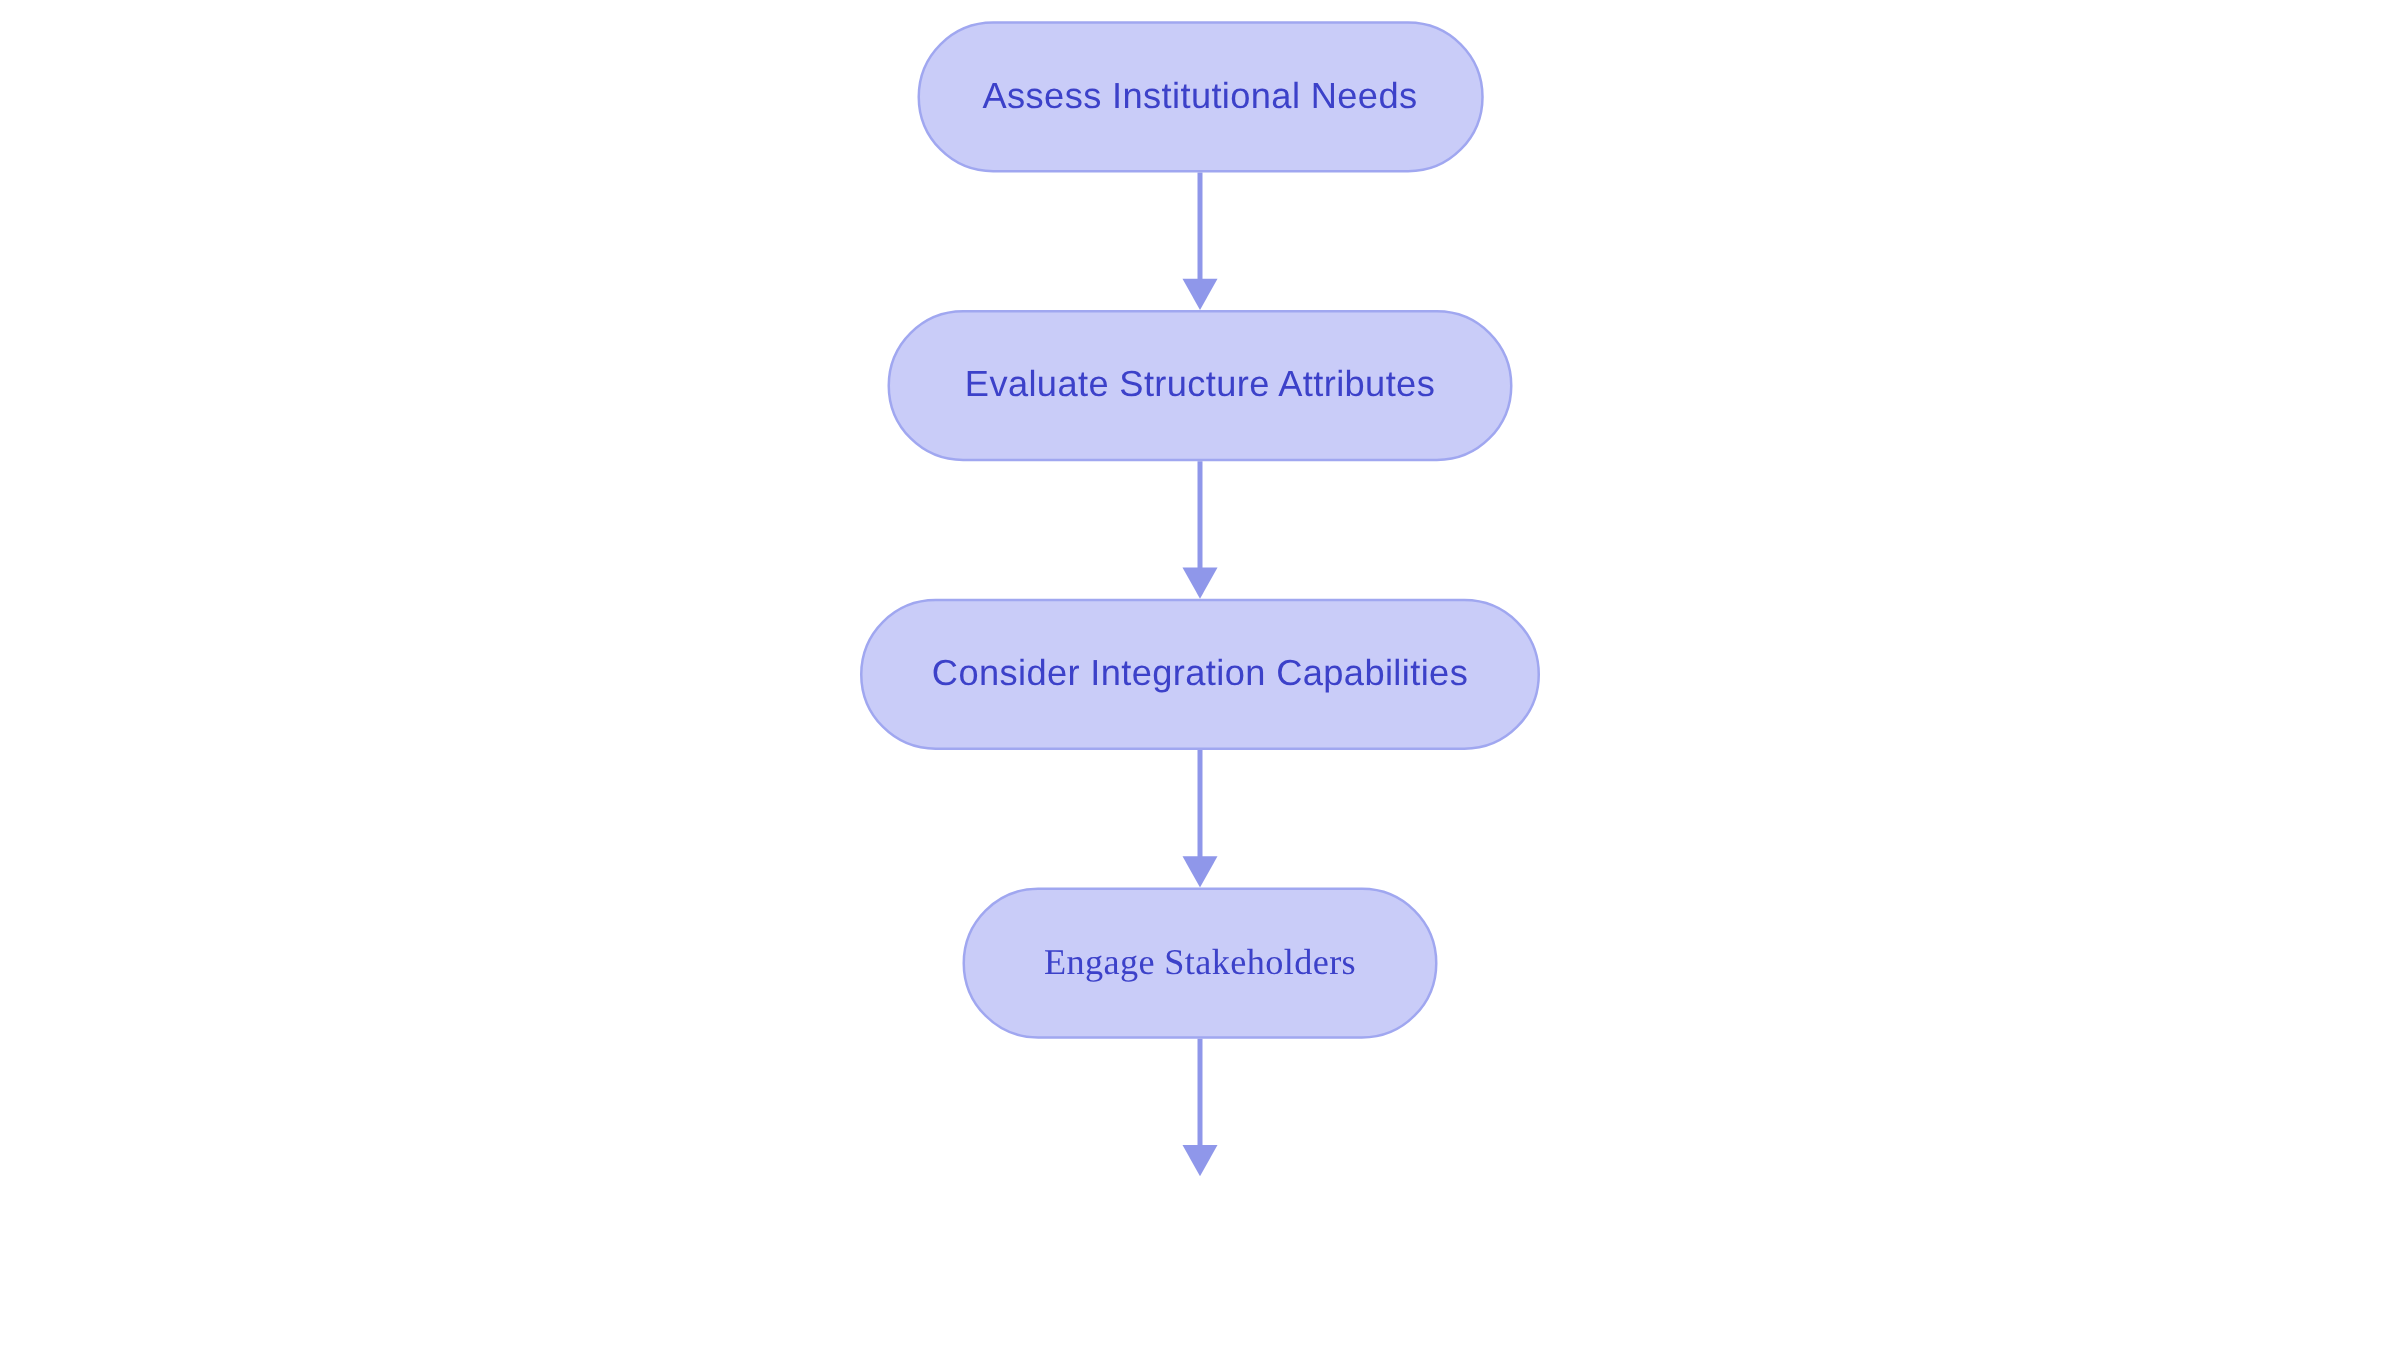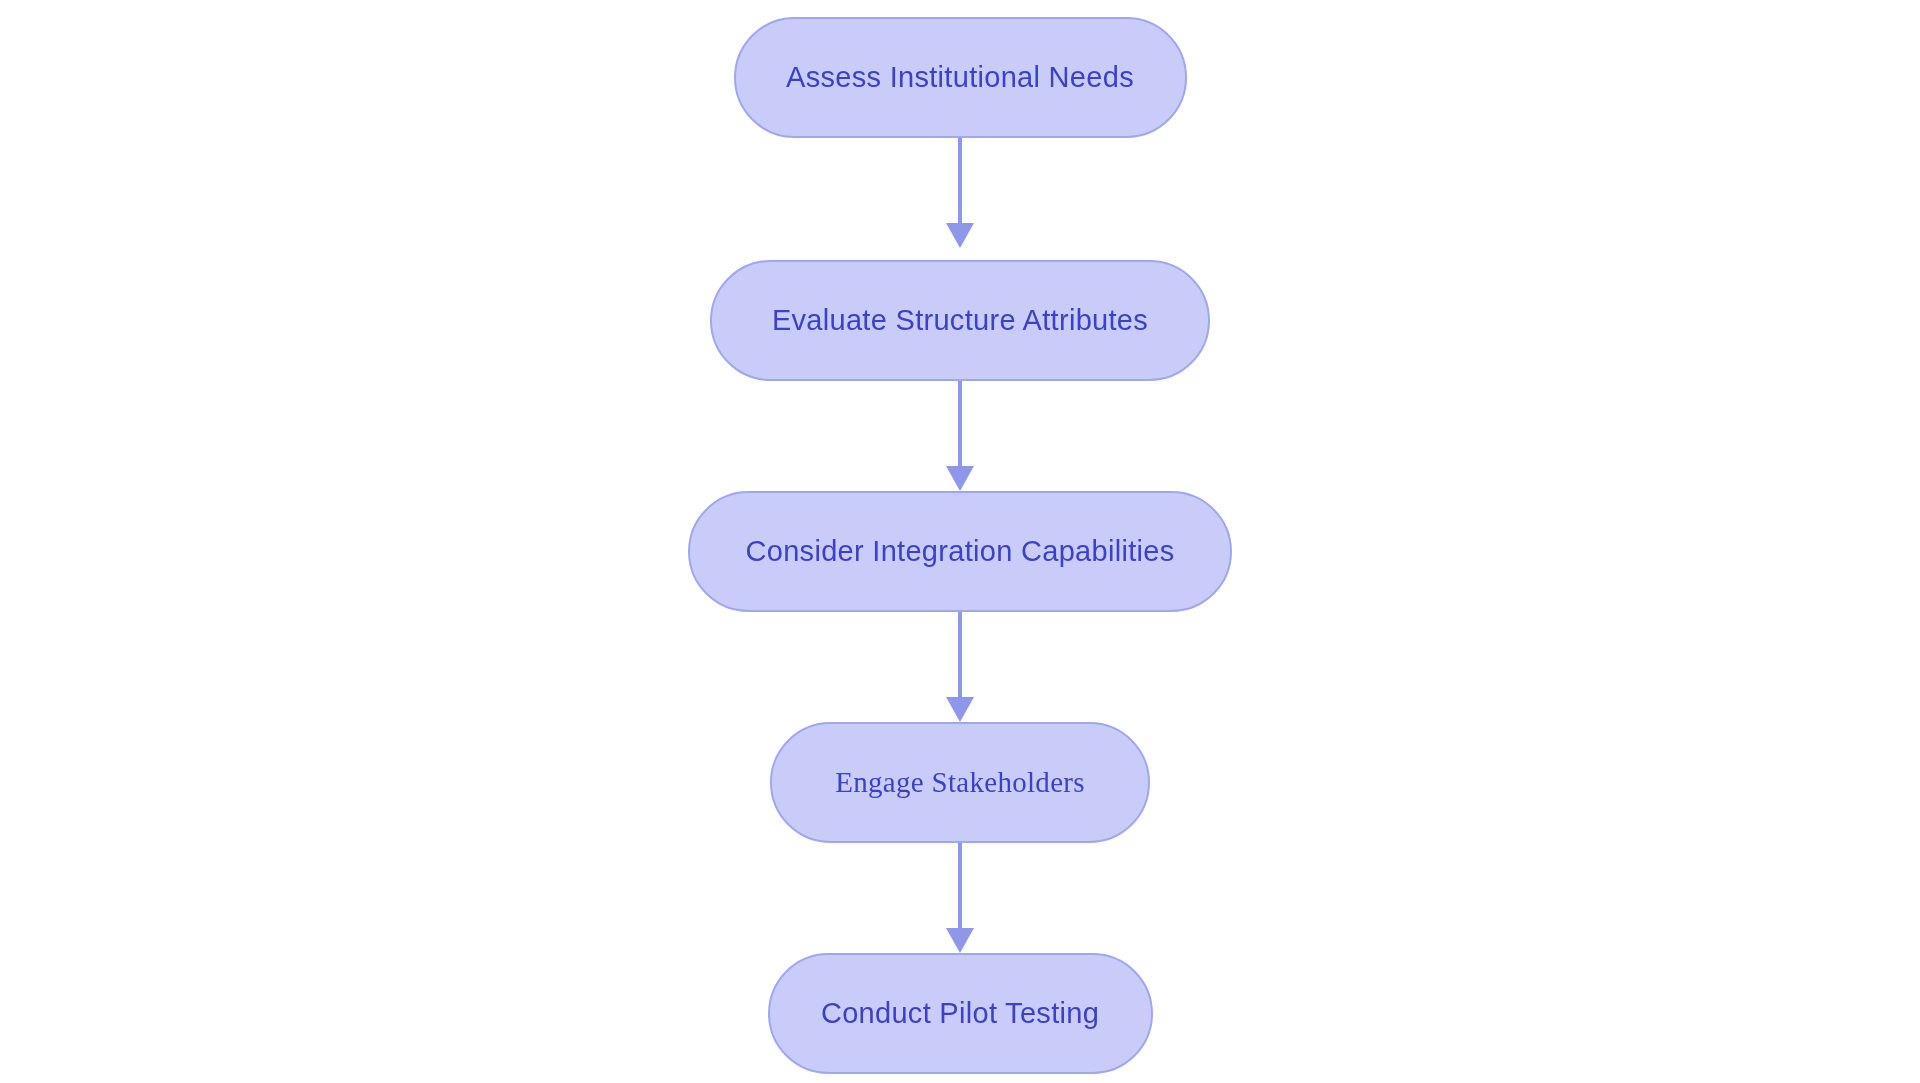--- a/index.html
+++ b/index.html
@@ -76,38 +76,35 @@
 
 <div class="canvas">
   <div class="flow-column" id="flow-column">
       <div class="node" style="width: 453px;">
     <span class="node-label">Assess Institutional Needs</span>
   </div>
       <div class="arrow">
     <div class="arrow-line"></div>
     <div class="arrow-head"></div>
   </div>
-      <div class="node" style="width: 500px; margin-top: 12px;">
+      <div class="node" style="width: 500px;">
     <span class="node-label">Evaluate Structure Attributes</span>
   </div>
       <div class="arrow">
     <div class="arrow-line"></div>
     <div class="arrow-head"></div>
   </div>
       <div class="node" style="width: 544px; text-align: right;">
     <span class="node-label">Consider Integration Capabilities</span>
   </div>
       <div class="arrow">
     <div class="arrow-line"></div>
     <div class="arrow-head"></div>
   </div>
       <div class="node" style="width: 380px; font-family: Liberation Serif, serif;">
     <span class="node-label">Engage Stakeholders</span>
   </div>
       <div class="arrow">
     <div class="arrow-line"></div>
     <div class="arrow-head"></div>
   </div>
-      <div class="node" style="width: 385px;">
-    <span class="node-label">Conduct Pilot Testing</span>
-  </div>
     </div>
 </div>
 
 </body></html>

